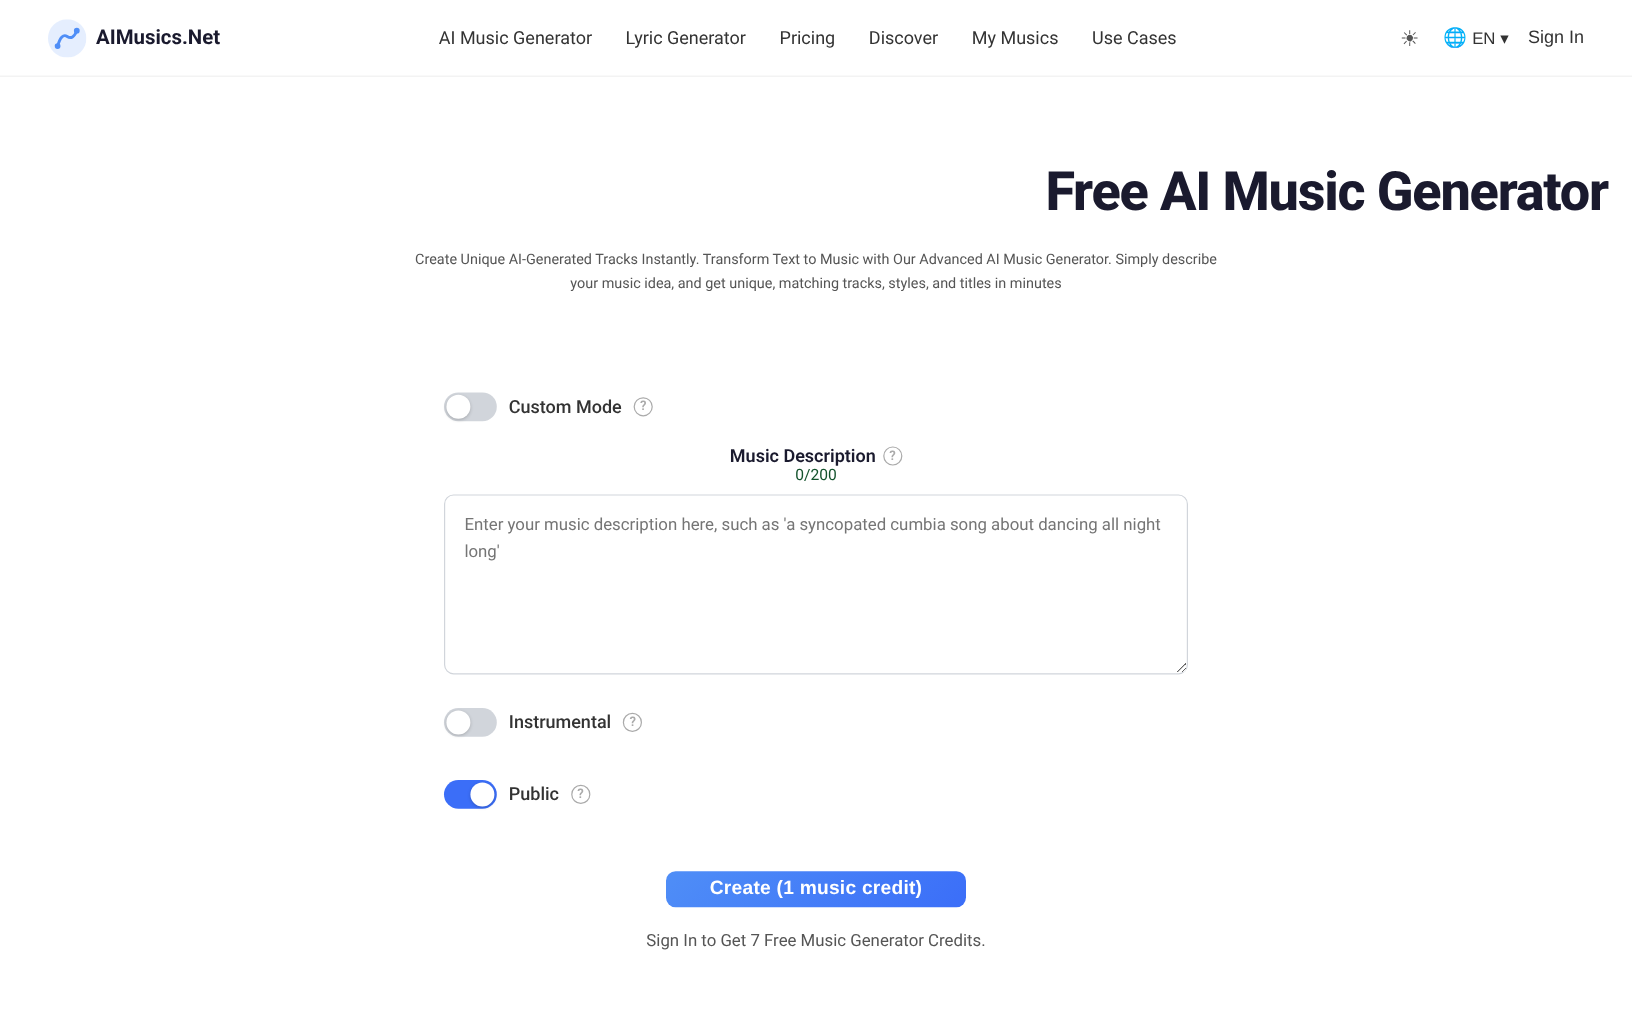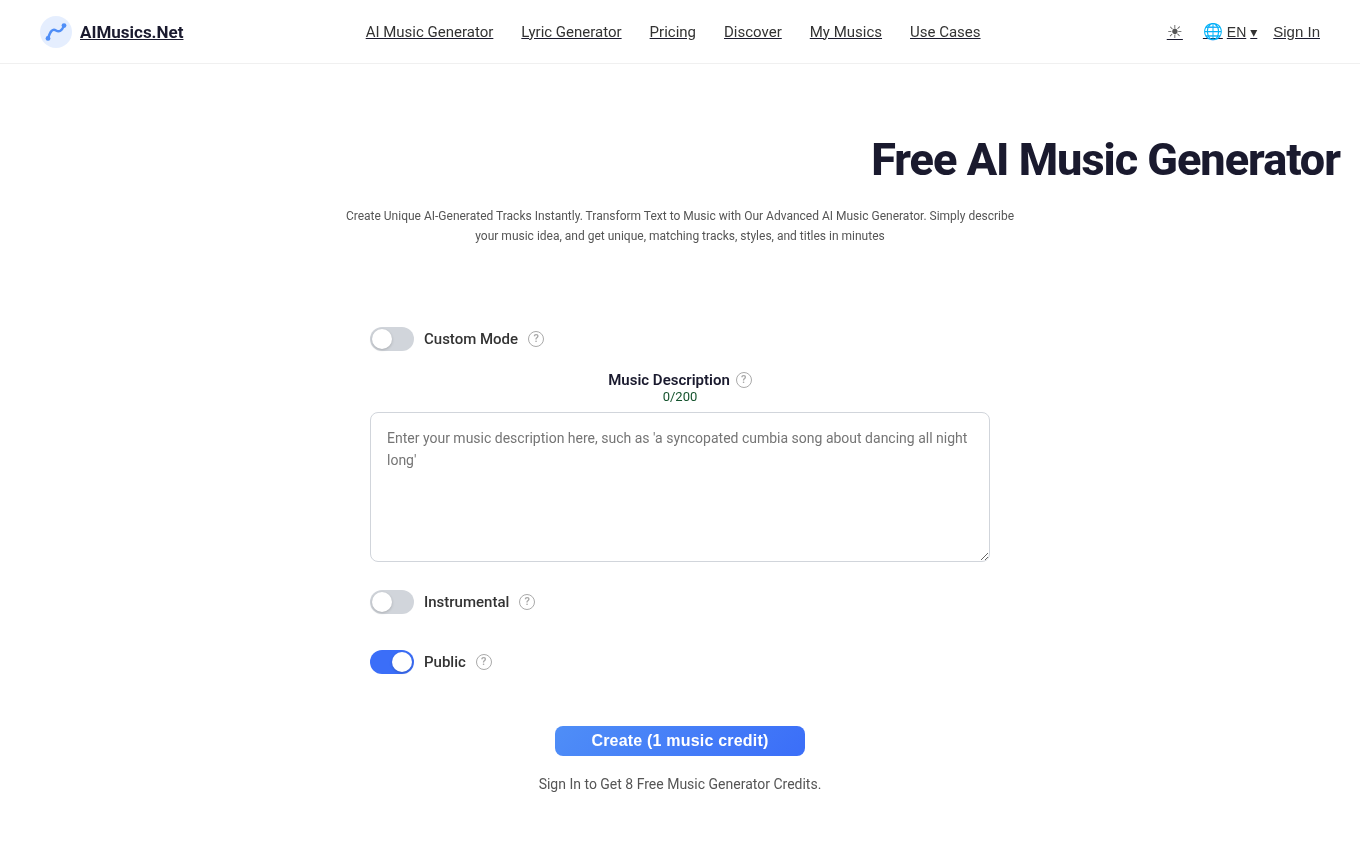--- a/index.html
+++ b/index.html
@@ -2,21 +2,21 @@
 <html><head>
   <meta charset="utf-8">
   <style>
     * { margin: 0; padding: 0; box-sizing: border-box; }
     body { font-family: -apple-system, BlinkMacSystemFont, 'Segoe UI', Roboto, sans-serif; background: #fff; color: #1a1a2e; }
 
     
     nav {
       display: flex; align-items: center; justify-content: space-between;
       padding: 0 40px; height: 64px; border-bottom: 1px solid #f0f0f0;
-      position: sticky; top: 0; background: #fff; z-index: 100; text-decoration: underline;
+      position: sticky; top: 0; background: #fff; z-index: 100;
     }
     .nav-logo { display: flex; align-items: center; gap: 8px; font-weight: 700; font-size: 17px; color: #1a1a2e; text-decoration: none; }
     .logo-icon { width: 32px; height: 32px; }
     .nav-links { display: flex; align-items: center; gap: 28px; }
     .nav-link { font-size: 15px; color: #333; text-decoration: none; cursor: pointer; }
     .nav-right { display: flex; align-items: center; gap: 16px; }
     .theme-btn { background: none; border: none; cursor: pointer; font-size: 18px; color: #555; padding: 4px; }
     .lang-btn { display: flex; align-items: center; gap: 4px; background: none; border: none; cursor: pointer; font-size: 14px; color: #333; }
     .sign-in-btn { font-size: 15px; color: #333; background: none; border: none; cursor: pointer; font-weight: 500; }
 
@@ -134,21 +134,21 @@
       <div class="toggle on">
         <div class="toggle-knob"></div>
       </div>
       <span class="toggle-label">Public</span>
       <span class="help-icon" title="Help">?</span>
     </div>
   </div>
 
   <button class="create-btn">Create (1 music credit)</button>
 
-  <p class="signin-note">Sign In to Get 8 Free Music Generator Credits.</p>
+  <p class="signin-note">Sign In to Get 7 Free Music Generator Credits.</p>
 
 </div>
 
 <div class="cards-row">
   
   
   
   
 </div>
 

